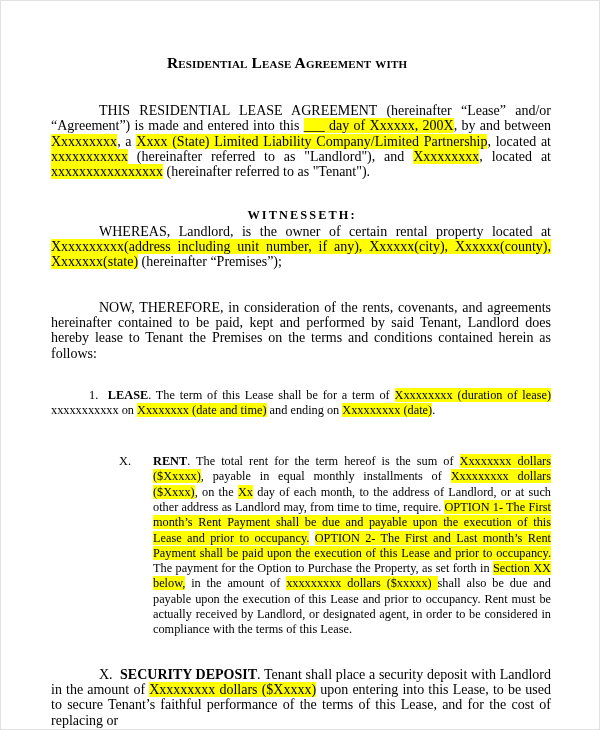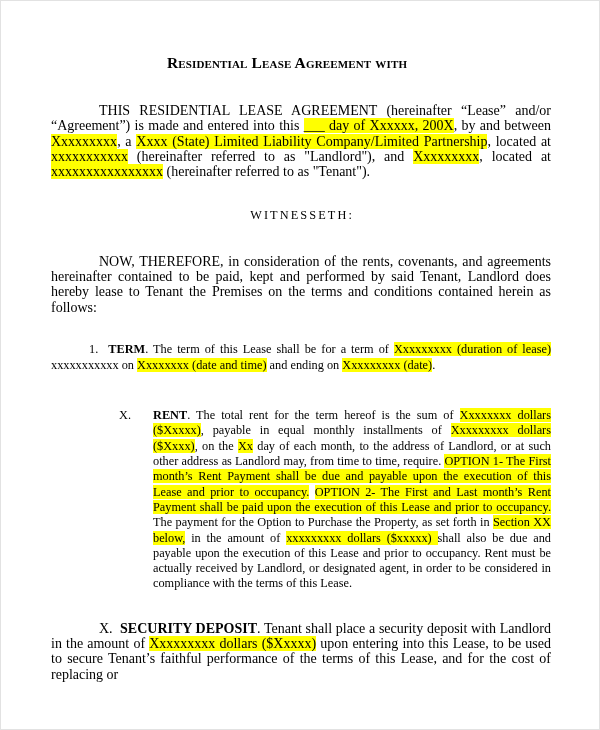--- a/index.html
+++ b/index.html
@@ -56,21 +56,21 @@
     hyphens: none;
   }
   p.para.first-ind { text-indent: 48px; }
   .gap-lg { height: 21px; }
   .gap-md { height: 15px; }
   .gap-sm { height: 8px; }
 
   
   .spaced-head {
     text-align: center;
-    font-weight: normal;
+    font-weight: bold;
     font-size: 12.3px;
     line-height: 15.3px;
     letter-spacing: 2.1px;
     margin: 0;
   }
   .spaced-head .tight { letter-spacing: 0; }
 
   
   .hl { background-color: #ffff00; }
 
@@ -108,32 +108,33 @@
     <div class="gap-lg"></div>
     <div class="gap-sm"></div>
 
     <p class="para first-ind"><span>THIS RESIDENTIAL LEASE AGREEMENT (hereinafter “Lease” and/or “Agreement”) is made and entered into this </span><span class="hl">___ day of Xxxxxx, 200X</span><span>, by and between </span><span class="hl">Xxxxxxxxx</span><span>, a </span><span class="hl">Xxxx (State) Limited Liability Company/Limited Partnership</span><span>, located at </span><span class="hl">xxxxxxxxxxx</span><span> (hereinafter referred to as "Landlord"), and </span><span class="hl">Xxxxxxxxx</span><span>, located at </span><span class="hl">xxxxxxxxxxxxxxxx</span><span> (hereinafter referred to as "Tenant").</span></p>
 
     <div class="gap-lg"></div>
     <div class="gap-sm"></div>
 
     <p class="spaced-head"><span>WITNESSETH</span><span class="tight">:</span></p>
 
+    <p class="para first-ind"><span>WHEREAS, Landlord, is the owner of certain rental property located at </span><span class="hl">Xxxxxxxxxx(address including unit number, if any), Xxxxxx(city), Xxxxxx(county), Xxxxxxx(state)</span><span> (hereinafter “Premises”);</span></p>
 
     <div class="gap-md"></div>
 
 
     <div class="gap-md"></div>
 
     <p class="para first-ind"><span>NOW, THEREFORE, in consideration of the rents, covenants, and agreements hereinafter contained to be paid, kept and performed by said Tenant, Landlord does hereby lease to Tenant the Premises on the terms and conditions contained herein as follows:</span></p>
 
     <div class="gap-md"></div>
 
 
-    <p class="clause" style="text-indent:38px;"><span>1.</span>&nbsp;&nbsp;<b class="run">TERM</b><span>.  The term of this Lease shall be for a term of </span><span class="hl">Xxxxxxxxx (duration of lease)</span><span> xxxxxxxxxxx on </span><span class="hl">Xxxxxxxx (date and time)</span><span> and ending on </span><span class="hl">Xxxxxxxxx (date)</span><span>.</span></p>
+    <p class="clause" style="text-indent:38px;"><span>1.</span>&nbsp;&nbsp;<b class="run">LEASE</b><span>.  The term of this Lease shall be for a term of </span><span class="hl">Xxxxxxxxx (duration of lease)</span><span> xxxxxxxxxxx on </span><span class="hl">Xxxxxxxx (date and time)</span><span> and ending on </span><span class="hl">Xxxxxxxxx (date)</span><span>.</span></p>
 
     <div class="gap-md"></div>
     <div class="gap-sm"></div>
 
     <div class="clause-indent">
       <span class="clause-marker">X.</span><b class="run">RENT</b><span>.   The total rent for the term hereof is the sum of </span><span class="hl">Xxxxxxxx dollars ($Xxxxx)</span><span>, payable in equal monthly installments of </span><span class="hl">Xxxxxxxxx dollars ($Xxxx)</span><span>, on the </span><span class="hl">Xx</span><span> day of each month, to the address of Landlord, or at such other address as Landlord may, from time to time, require.  </span><span class="hl">OPTION 1- The First month’s Rent Payment shall be due and payable upon the execution of this Lease and prior to occupancy.</span><span> </span><span class="hl">OPTION 2- The First and Last month’s Rent Payment shall be paid upon the execution of this Lease and prior to occupancy.</span><span> The payment for the Option to Purchase the Property, as set forth in </span><span class="hl">Section XX below,</span><span> in the amount of </span><span class="hl">xxxxxxxxx dollars ($xxxxx) </span><span>shall also be due and payable upon the execution of this Lease and prior to occupancy. Rent must be actually received by Landlord, or designated agent, in order to be considered in compliance with the terms of this Lease.</span>
     </div>
 
     <div class="gap-lg"></div>
     <div class="gap-sm"></div>

